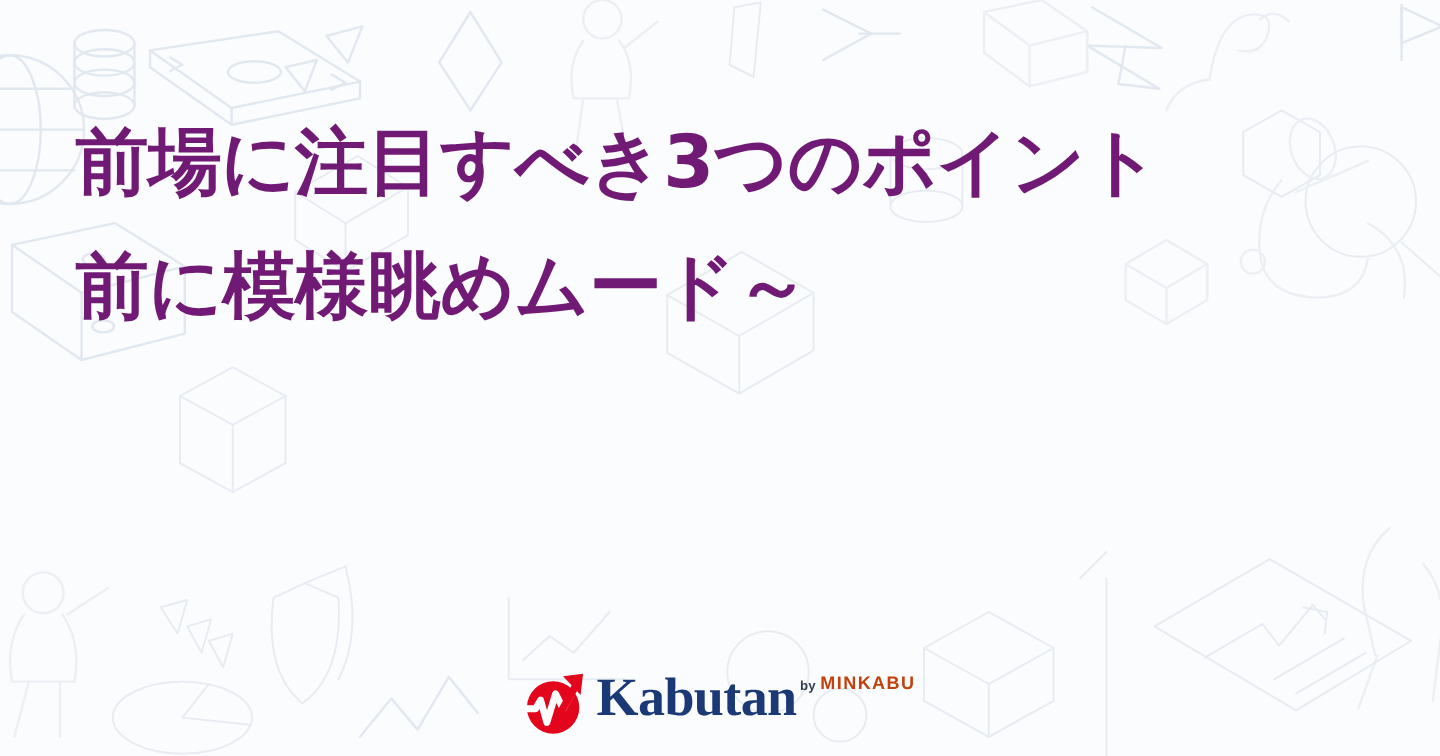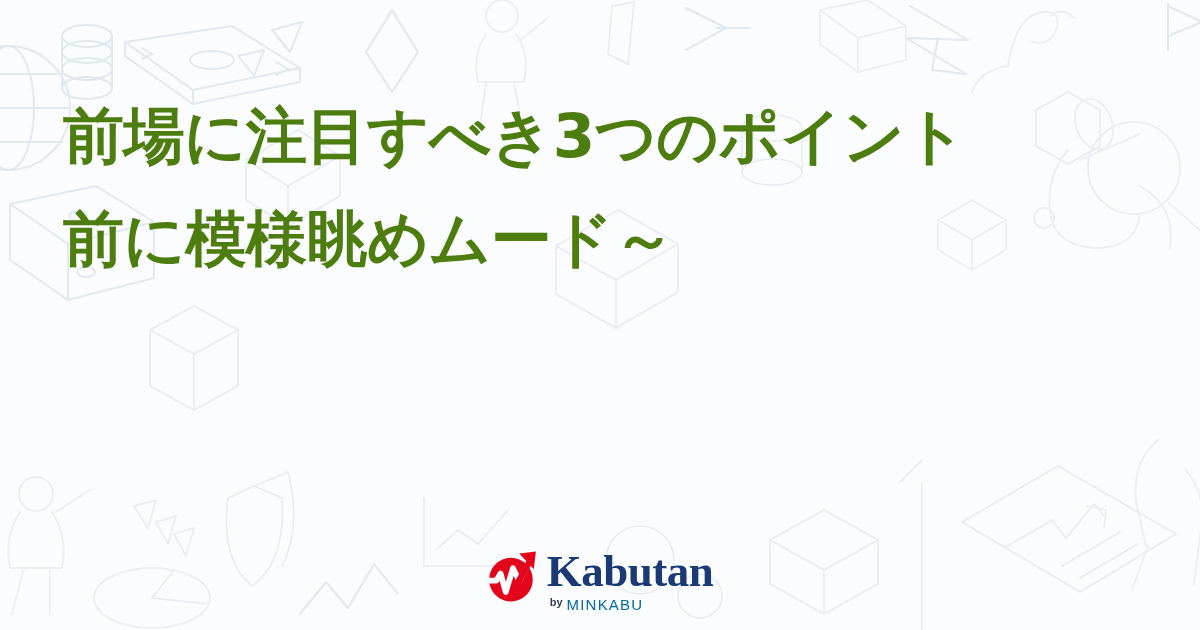--- a/index.html
+++ b/index.html
@@ -60,21 +60,21 @@
     top: 84px;
     width: 1075px;
   }
   #headline .tline {
     display: block;
     font-family: "DejaVu Sans", "Liberation Sans", sans-serif;
     font-weight: 700;
     font-size: 61px;
     line-height: 103px;
     letter-spacing: -0.5px;
-    color: #4d7c0f;
+    color: #701a75;
     white-space: nowrap;
   }
 
   
   #logo-lockup {
     position: absolute;
     left: 0;
     right: 0;
     bottom: 17px;
     display: flex;
@@ -87,50 +87,49 @@
     gap: 8px;
   }
   #logo-mark {
     display: block;
     width: 52px;
     height: 53px;
     margin-top: 1px;
   }
   #logo-words {
     display: flex;
-    flex-direction: column;
     align-items: flex-start;
   }
   #logo-wordmark {
     font-family: "Liberation Serif", "DejaVu Serif", serif;
     font-weight: 700;
     font-size: 45px;
     line-height: 45px;
     color: #1b3a75;
     letter-spacing: -0.5px;
   }
   #logo-sub {
     display: flex;
-    align-items: flex-start;
+    align-items: flex-end;
     gap: 4px;
     margin-top: 2px;
     margin-left: 3px;
   }
   #logo-sub-by {
     font-family: "Liberation Sans", "DejaVu Sans", sans-serif;
     font-weight: 700;
     font-size: 11px;
     color: #333f50;
   }
   #logo-sub-brand {
     font-family: "Liberation Sans", "DejaVu Sans", sans-serif;
-    font-weight: 400;
+    font-weight: 700;
     font-size: 15px;
     letter-spacing: 1.2px;
-    color: #0369a1;
+    color: #c2410c;
   }
 </style>
 </head>
 <body>
 
 <div id="card">
 
   <svg id="bg-art" viewBox="0 0 1200 630" xmlns="http://www.w3.org/2000/svg" aria-hidden="true">
 
     <g>

